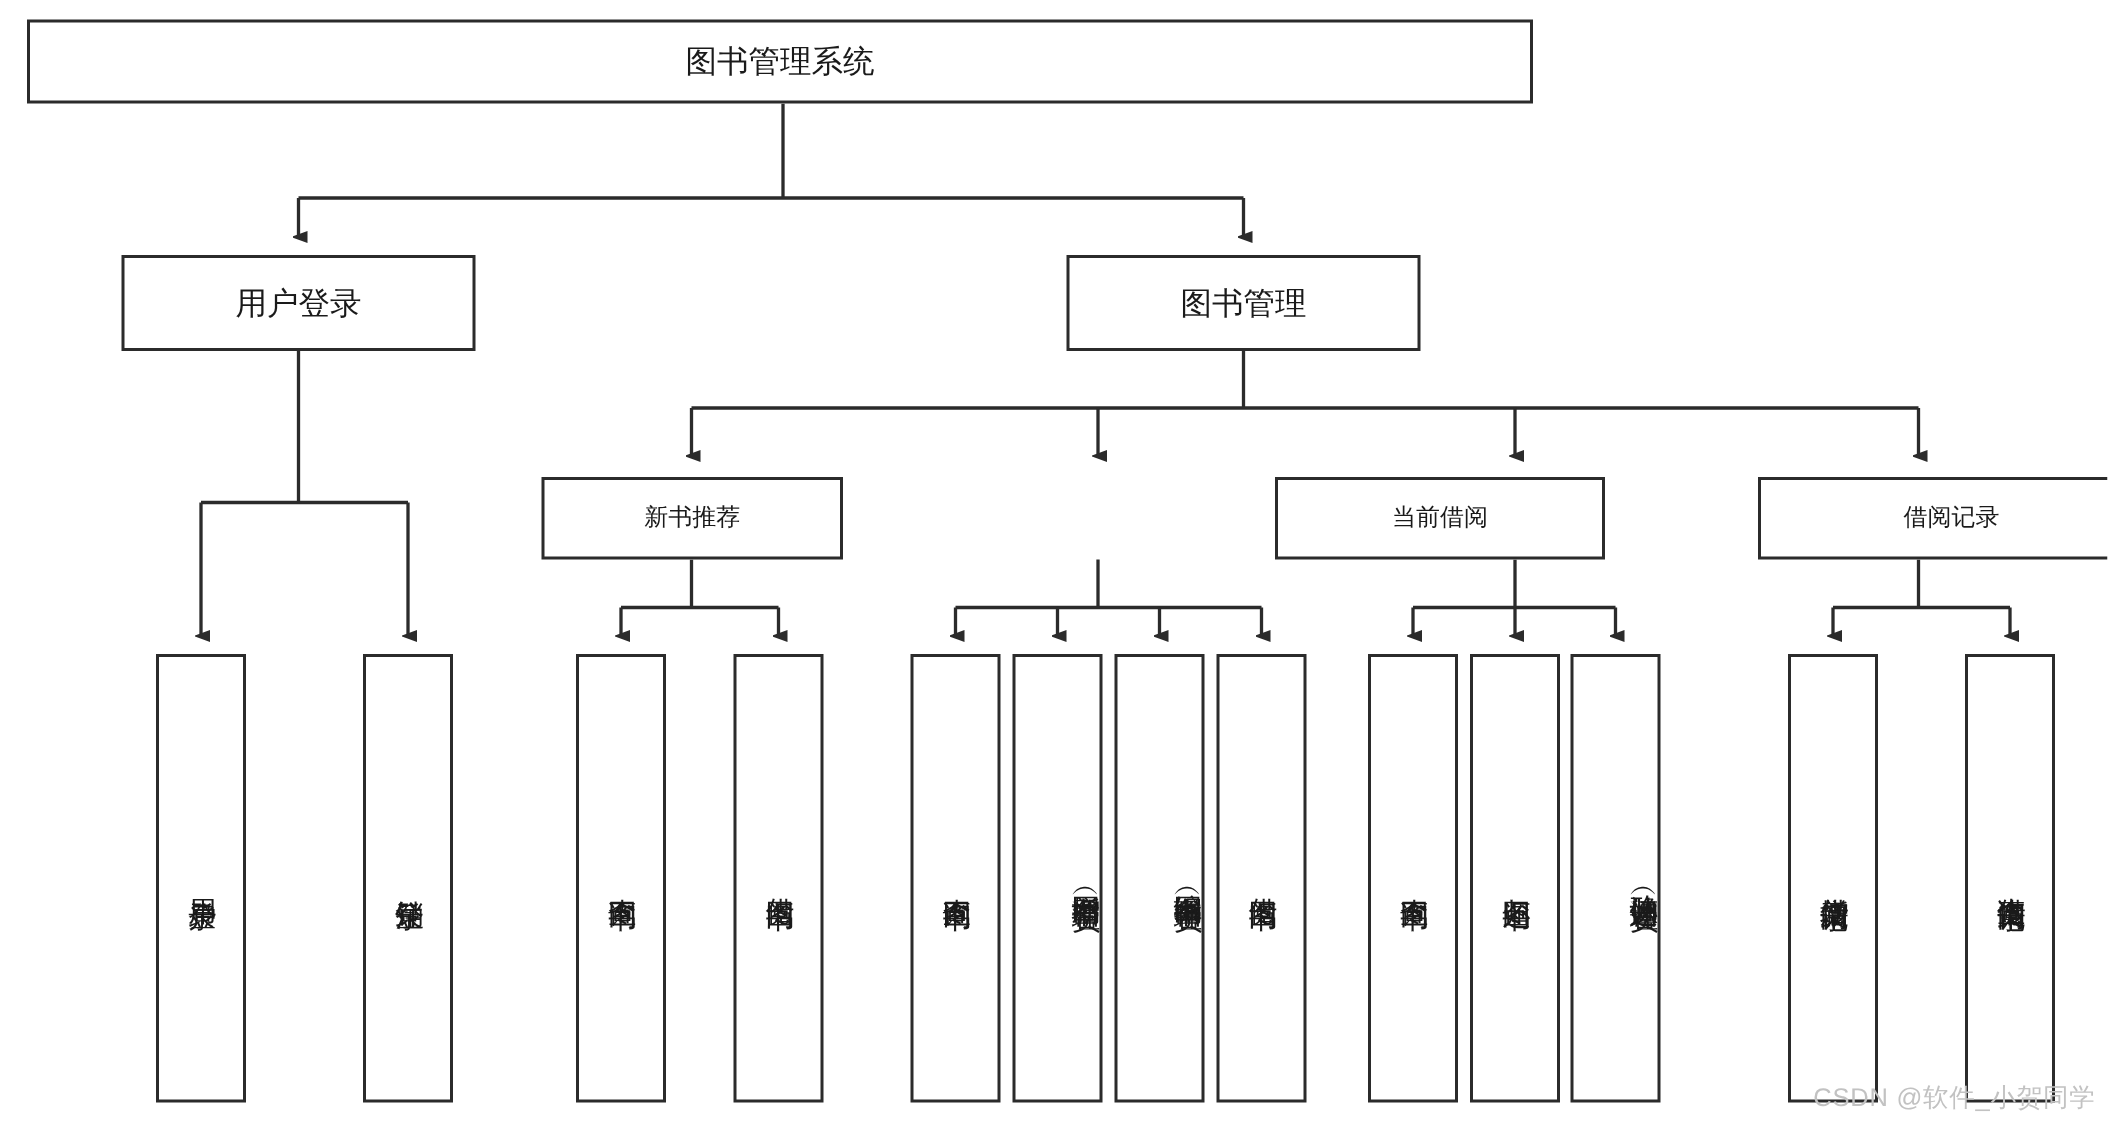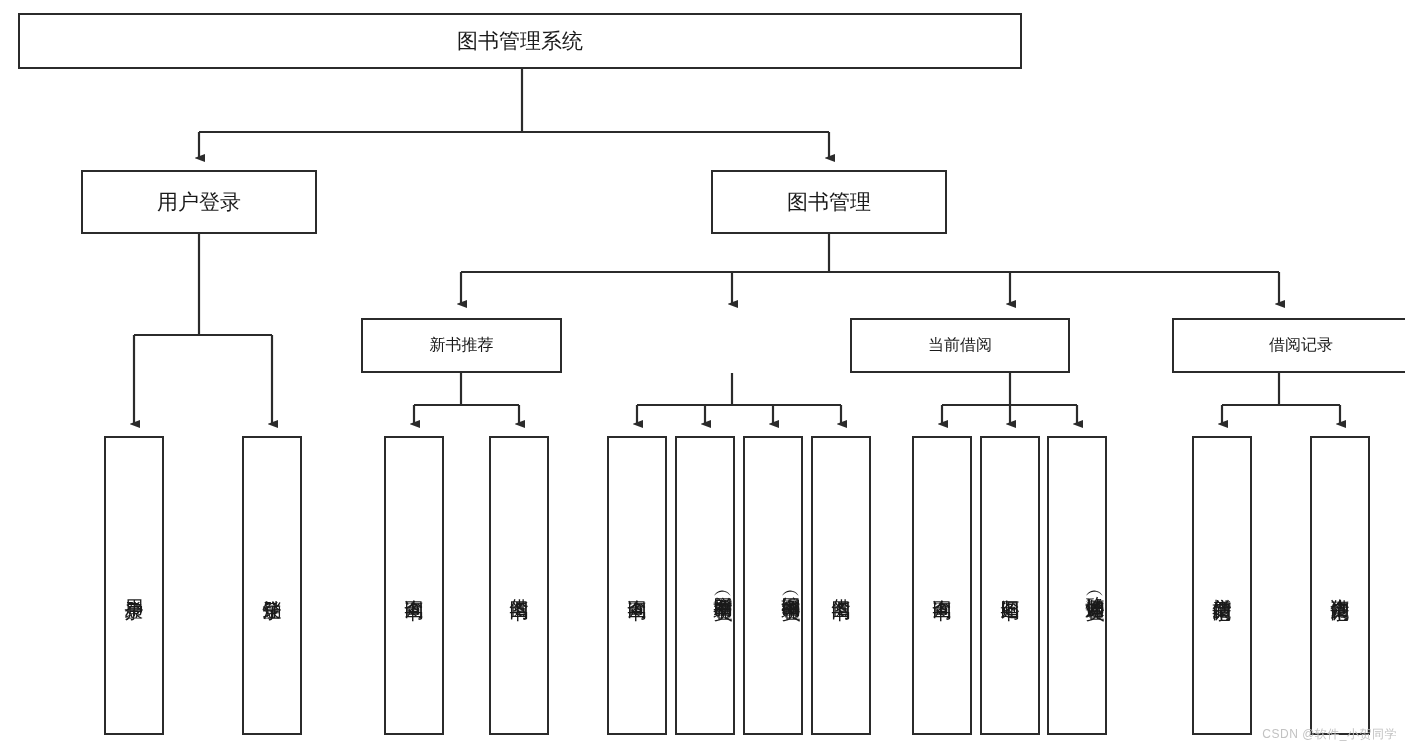--- a/index.html
+++ b/index.html
@@ -59,21 +59,21 @@
   .node.leaf.centered {
     align-items: center;
   }
   .node .label {
     display: block;
   }
   .watermark {
     position: absolute;
     right: 8px;
     bottom: 4px;
-    font-size: 12px;
+    font-size: 17px;
     color: #c2c2c2;
     letter-spacing: 0.5px;
     white-space: nowrap;
   }
 </style>
 </head>
 <body>
 
 <div id="canvas">
 

